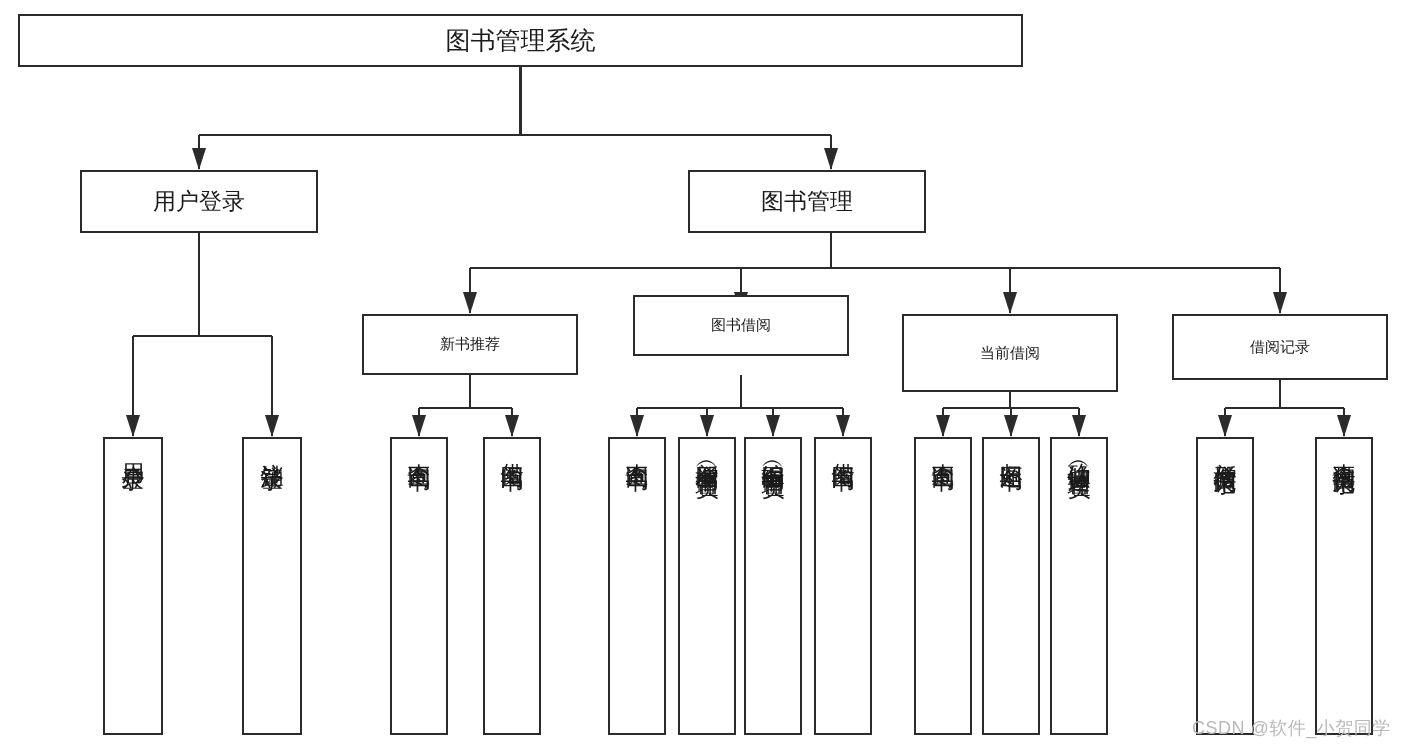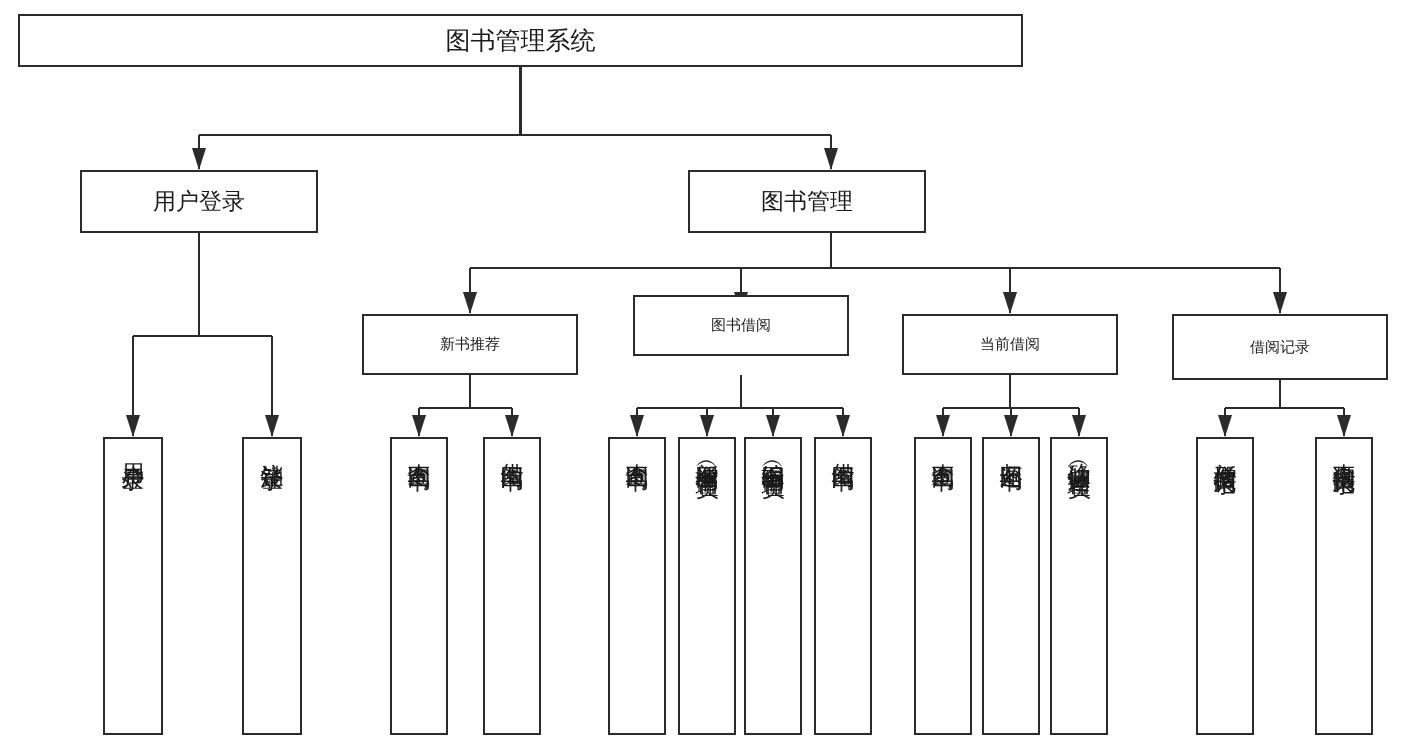--- a/index.html
+++ b/index.html
@@ -133,21 +133,21 @@
       </div>
       <div class="node lvl1 horizontal" style="left: 688px; top: 170px; width: 238px; height: 63px; border-color: rgb(43, 43, 43); background: rgb(255, 255, 255); color: rgb(27, 27, 27);">
         <span class="label">图书管理</span>
       </div>
       <div class="node lvl2 horizontal" style="left: 362px; top: 314px; width: 216px; height: 61px; border-color: rgb(43, 43, 43); background: rgb(255, 255, 255); color: rgb(27, 27, 27);">
         <span class="label">新书推荐</span>
       </div>
       <div class="node lvl2 horizontal" style="left: 633px; top: 295px; width: 216px; height: 61px; border-color: rgb(43, 43, 43); background: rgb(255, 255, 255); color: rgb(27, 27, 27);">
         <span class="label">图书借阅</span>
       </div>
-      <div class="node lvl2 horizontal" style="left: 902px; top: 314px; width: 216px; height: 61px; border-color: rgb(43, 43, 43); background: rgb(255, 255, 255); color: rgb(27, 27, 27);">
+      <div class="node lvl2 horizontal" style="left: 902px; top: 314px; width: 216px; height: 78px; border-color: rgb(43, 43, 43); background: rgb(255, 255, 255); color: rgb(27, 27, 27);">
         <span class="label">当前借阅</span>
       </div>
       <div class="node lvl2 horizontal" style="left: 1172px; top: 314px; width: 216px; height: 66px; border-color: rgb(43, 43, 43); background: rgb(255, 255, 255); color: rgb(27, 27, 27);">
         <span class="label">借阅记录</span>
       </div>
       <div class="node lvl3 vertical leaf" style="left: 103px; top: 437px; width: 60px; height: 298px; border-color: rgb(43, 43, 43); background: rgb(255, 255, 255); color: rgb(27, 27, 27);">
         <span class="label">用户登录</span>
       </div>
       <div class="node lvl3 vertical leaf" style="left: 242px; top: 437px; width: 60px; height: 298px; border-color: rgb(43, 43, 43); background: rgb(255, 255, 255); color: rgb(27, 27, 27);">
         <span class="label">注销登录</span>
@@ -180,14 +180,15 @@
         <span class="label">确认归还（管理员）</span>
       </div>
       <div class="node lvl3 vertical leaf" style="left: 1196px; top: 437px; width: 58px; height: 298px; border-color: rgb(43, 43, 43); background: rgb(255, 255, 255); color: rgb(27, 27, 27);">
         <span class="label">新增借阅记录</span>
       </div>
       <div class="node lvl3 vertical leaf" style="left: 1315px; top: 437px; width: 58px; height: 298px; border-color: rgb(43, 43, 43); background: rgb(255, 255, 255); color: rgb(27, 27, 27);">
         <span class="label">查询借阅记录</span>
       </div>
     </div>
 
+  <div class="watermark" style="left: 1192px; top: 716px; color: rgb(185, 185, 185);">CSDN @软件_小贺同学</div>
 
 </div>
 
 </body></html>

